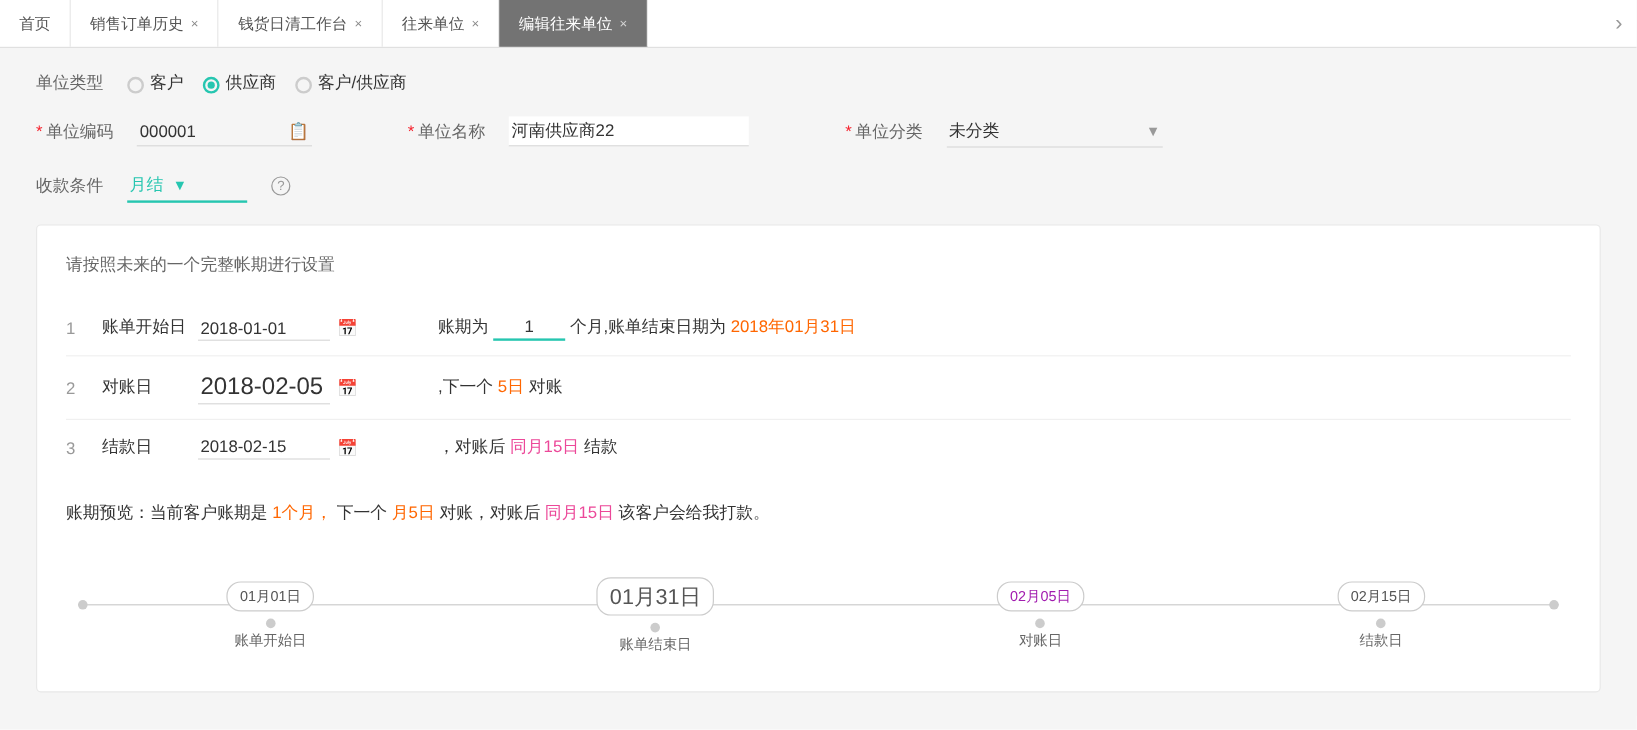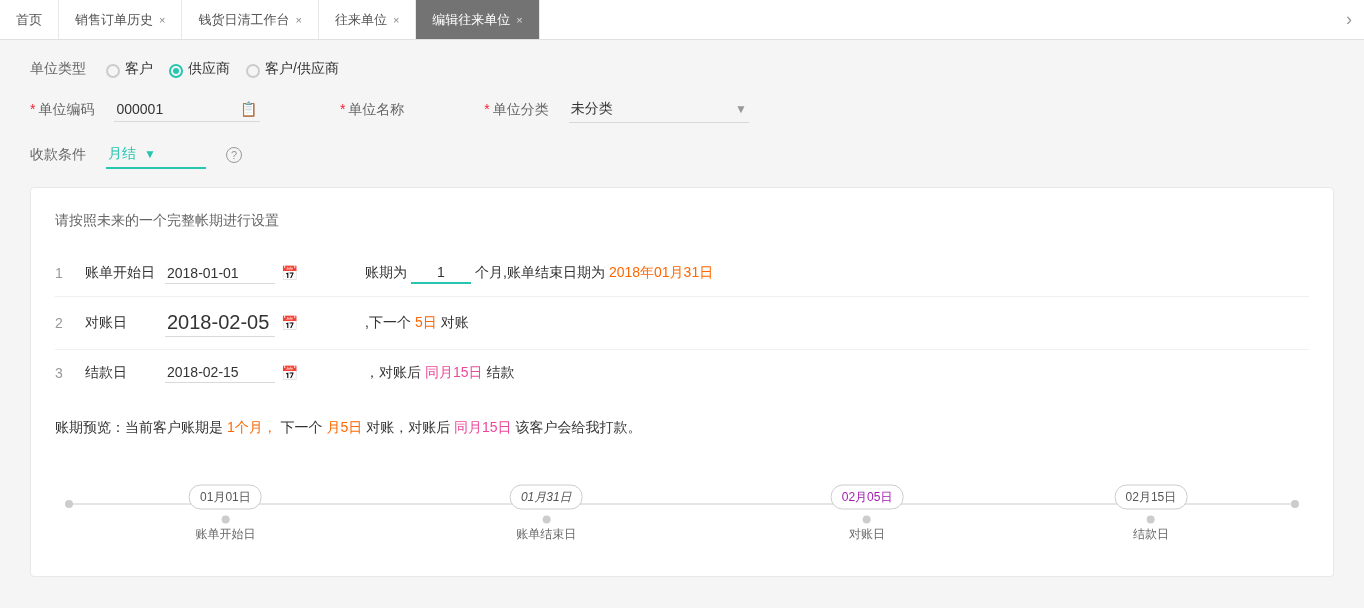--- a/index.html
+++ b/index.html
@@ -350,20 +350,21 @@
   </div>
 
   <div class="form-row">
     <span class="form-label required">单位编码</span>
     <div class="input-with-icon">
       <input type="text" value="000001" style="width: 120px;">
       <span class="calendar-icon">📋</span>
     </div>
     <span style="width:40px;"></span>
     <span class="form-label required">单位名称</span>
+    <input class="name-input" type="text" value="河南供应商22" style="">
     <span style="width:40px;"></span>
     <span class="form-label required">单位分类</span>
     <div class="select-field">
       <span class="select-value">未分类</span>
       <span class="select-arrow">▼</span>
     </div>
   </div>
 
   <div class="form-row">
     <span class="form-label">收款条件</span>
@@ -439,21 +440,21 @@
         <div class="timeline-dot-left"></div>
         <div class="timeline-dot-right"></div>
 
         <div style="position:absolute; left:13%; top:50%; transform:translate(-50%,-50%); display:flex; flex-direction:column; align-items:center;">
           <div style="border:1px solid #ccc; border-radius:12px; padding:3px 10px; font-size:12px; color:#555; background:#fff; white-space:nowrap; margin-bottom:6px;">01月01日</div>
           <div style="width:8px;height:8px;border-radius:50%;background:#ccc;"></div>
           <div style="position:absolute; top:calc(100% + 2px); font-size:12px; color:#666; white-space:nowrap;">账单开始日</div>
         </div>
 
         <div style="position:absolute; left:39%; top:50%; transform:translate(-50%,-50%); display:flex; flex-direction:column; align-items:center;">
-          <div style="border:1px solid #ccc; border-radius:12px; padding:3px 10px; font-size:12px; color:#555; background:#fff; white-space:nowrap; margin-bottom:6px;font-style:italic;">01月31日</div>
+          <div style="border:1px solid #ccc; border-radius:12px; padding:3px 10px; font-size:18px; color:#555; background:#fff; white-space:nowrap; margin-bottom:6px;">01月31日</div>
           <div style="width:8px;height:8px;border-radius:50%;background:#ccc;"></div>
           <div style="position:absolute; top:calc(100% + 2px); font-size:12px; color:#666; white-space:nowrap;">账单结束日</div>
         </div>
 
         <div style="position:absolute; left:65%; top:50%; transform:translate(-50%,-50%); display:flex; flex-direction:column; align-items:center;">
           <div style="border:1px solid #ccc; border-radius:12px; padding:3px 10px; font-size:12px; color:#a21caf; background:#fff; white-space:nowrap; margin-bottom:6px;">02月05日</div>
           <div style="width:8px;height:8px;border-radius:50%;background:#ccc;"></div>
           <div style="position:absolute; top:calc(100% + 2px); font-size:12px; color:#666; white-space:nowrap;">对账日</div>
         </div>
 

